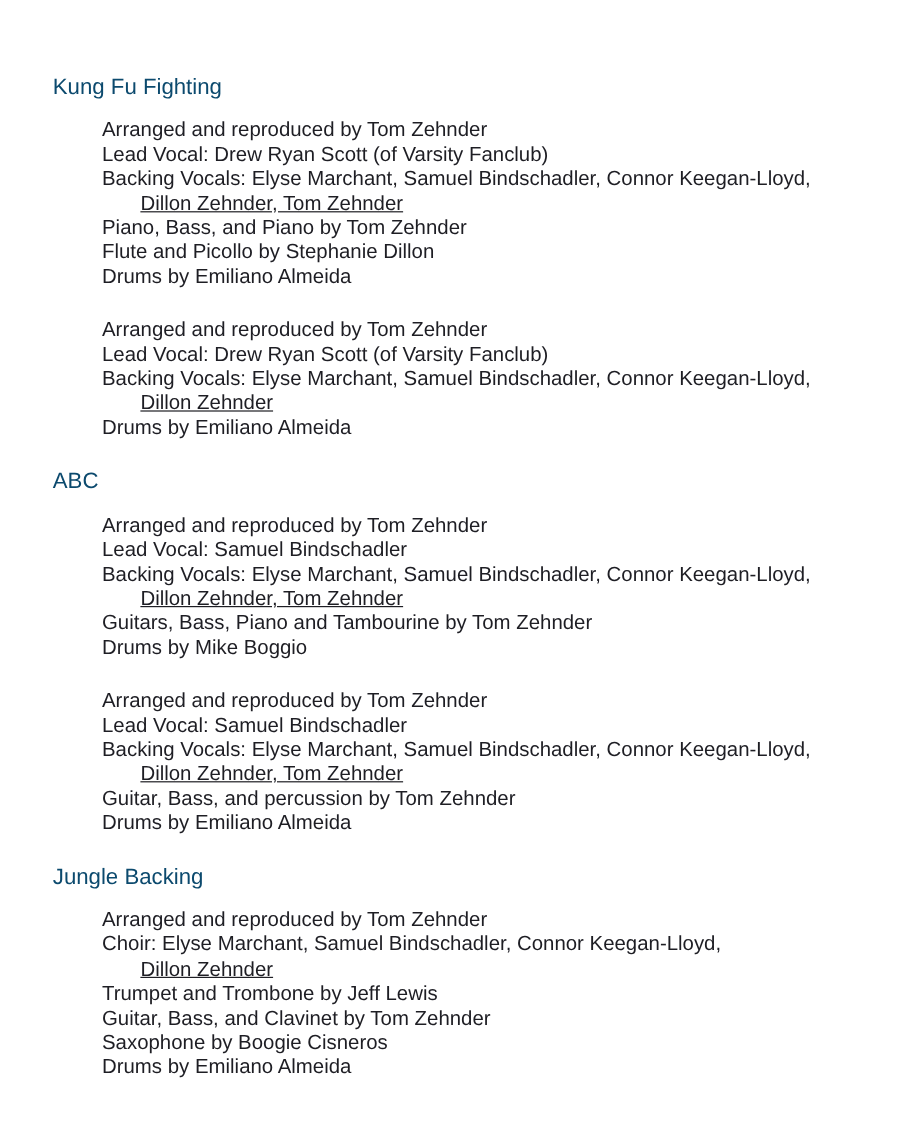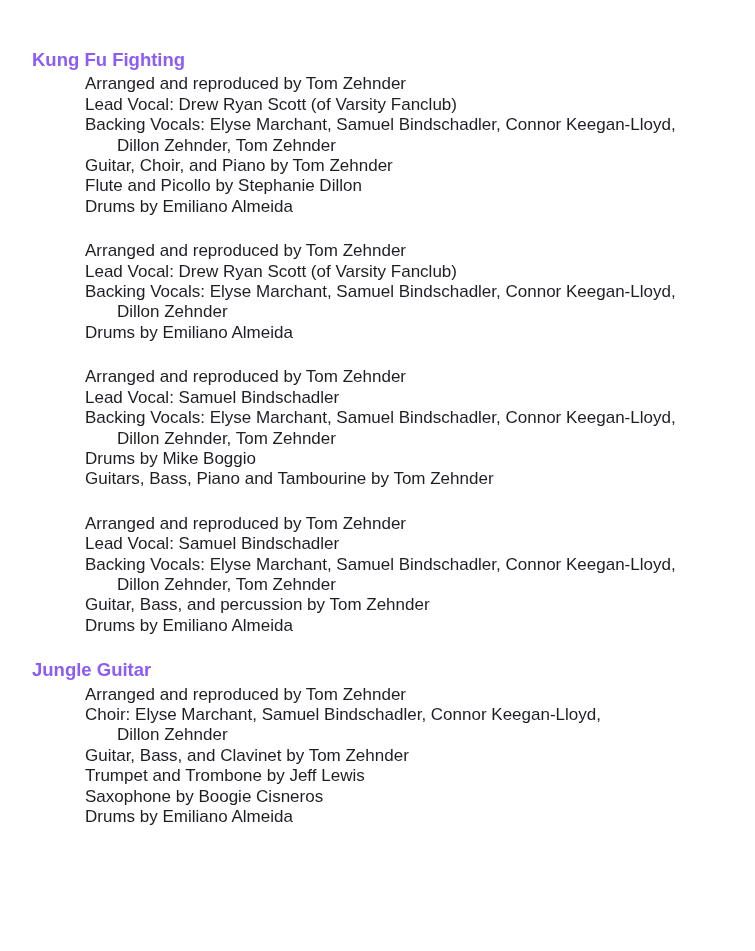--- a/index.html
+++ b/index.html
@@ -20,88 +20,89 @@
     font-family: "Liberation Sans", "DejaVu Sans", sans-serif;
     font-size: 17px;
     line-height: 20.4px;
     color: #1e1e24;
     background: #ffffff;
   }
   section.song {
     margin: 0 0 24px 0;
   }
   .song-title {
-    margin: 4px;
+    margin: 16px;
     padding: 0;
     font-size: 18.5px;
-    font-weight: bold;
+    font-weight: normal;
     line-height: 20.4px;
-    color: #8b5cf6;
+    color: #0c4a6e;
     white-space: nowrap;
   }
   .credit-line {
     white-space: nowrap;
   }
   .credit-line.indent-1 { padding-left: 57px; }
-  .credit-line.indent-2 { padding-left: 89px; }
+  .credit-line.indent-2 { padding-left: 89px; text-decoration: underline; }
 </style>
 </head>
 <body>
 
 <main class="page">
   <section class="song">
     <h2 class="song-title">Kung Fu Fighting</h2>
     <div class="credits">
         <div class="credit-line indent-1">Arranged and reproduced by Tom Zehnder</div>
         <div class="credit-line indent-1">Lead Vocal: Drew Ryan Scott (of Varsity Fanclub)</div>
         <div class="credit-line indent-1">Backing Vocals: Elyse Marchant, Samuel Bindschadler, Connor Keegan-Lloyd,</div>
         <div class="credit-line indent-2">Dillon Zehnder, Tom Zehnder</div>
-        <div class="credit-line indent-1">Guitar, Choir, and Piano by Tom Zehnder</div>
+        <div class="credit-line indent-1">Piano, Bass, and Piano by Tom Zehnder</div>
         <div class="credit-line indent-1">Flute and Picollo by Stephanie Dillon</div>
         <div class="credit-line indent-1">Drums by Emiliano Almeida</div>
       </div>
   </section>
 
   <section class="song">
     <div class="credits">
         <div class="credit-line indent-1">Arranged and reproduced by Tom Zehnder</div>
         <div class="credit-line indent-1">Lead Vocal: Drew Ryan Scott (of Varsity Fanclub)</div>
         <div class="credit-line indent-1">Backing Vocals: Elyse Marchant, Samuel Bindschadler, Connor Keegan-Lloyd,</div>
         <div class="credit-line indent-2">Dillon Zehnder</div>
         <div class="credit-line indent-1">Drums by Emiliano Almeida</div>
       </div>
   </section>
 
   <section class="song">
+    <h2 class="song-title">ABC</h2>
     <div class="credits">
         <div class="credit-line indent-1">Arranged and reproduced by Tom Zehnder</div>
         <div class="credit-line indent-1">Lead Vocal: Samuel Bindschadler</div>
         <div class="credit-line indent-1">Backing Vocals: Elyse Marchant, Samuel Bindschadler, Connor Keegan-Lloyd,</div>
         <div class="credit-line indent-2">Dillon Zehnder, Tom Zehnder</div>
+        <div class="credit-line indent-1">Guitars, Bass, Piano and Tambourine by Tom Zehnder</div>
         <div class="credit-line indent-1">Drums by Mike Boggio</div>
-        <div class="credit-line indent-1">Guitars, Bass, Piano and Tambourine by Tom Zehnder</div>
       </div>
   </section>
 
   <section class="song">
     <div class="credits">
         <div class="credit-line indent-1">Arranged and reproduced by Tom Zehnder</div>
         <div class="credit-line indent-1">Lead Vocal: Samuel Bindschadler</div>
         <div class="credit-line indent-1">Backing Vocals: Elyse Marchant, Samuel Bindschadler, Connor Keegan-Lloyd,</div>
         <div class="credit-line indent-2">Dillon Zehnder, Tom Zehnder</div>
         <div class="credit-line indent-1">Guitar, Bass, and percussion by Tom Zehnder</div>
         <div class="credit-line indent-1">Drums by Emiliano Almeida</div>
       </div>
   </section>
 
   <section class="song">
-    <h2 class="song-title">Jungle Guitar</h2>
+    <h2 class="song-title">Jungle Backing</h2>
     <div class="credits">
         <div class="credit-line indent-1">Arranged and reproduced by Tom Zehnder</div>
         <div class="credit-line indent-1">Choir: Elyse Marchant, Samuel Bindschadler, Connor Keegan-Lloyd,</div>
         <div class="credit-line indent-2">Dillon Zehnder</div>
+        <div class="credit-line indent-1">Trumpet and Trombone by Jeff Lewis</div>
         <div class="credit-line indent-1">Guitar, Bass, and Clavinet by Tom Zehnder</div>
-        <div class="credit-line indent-1">Trumpet and Trombone by Jeff Lewis</div>
         <div class="credit-line indent-1">Saxophone by Boogie Cisneros</div>
         <div class="credit-line indent-1">Drums by Emiliano Almeida</div>
       </div>
   </section>
 </main>
 
 </body></html>

